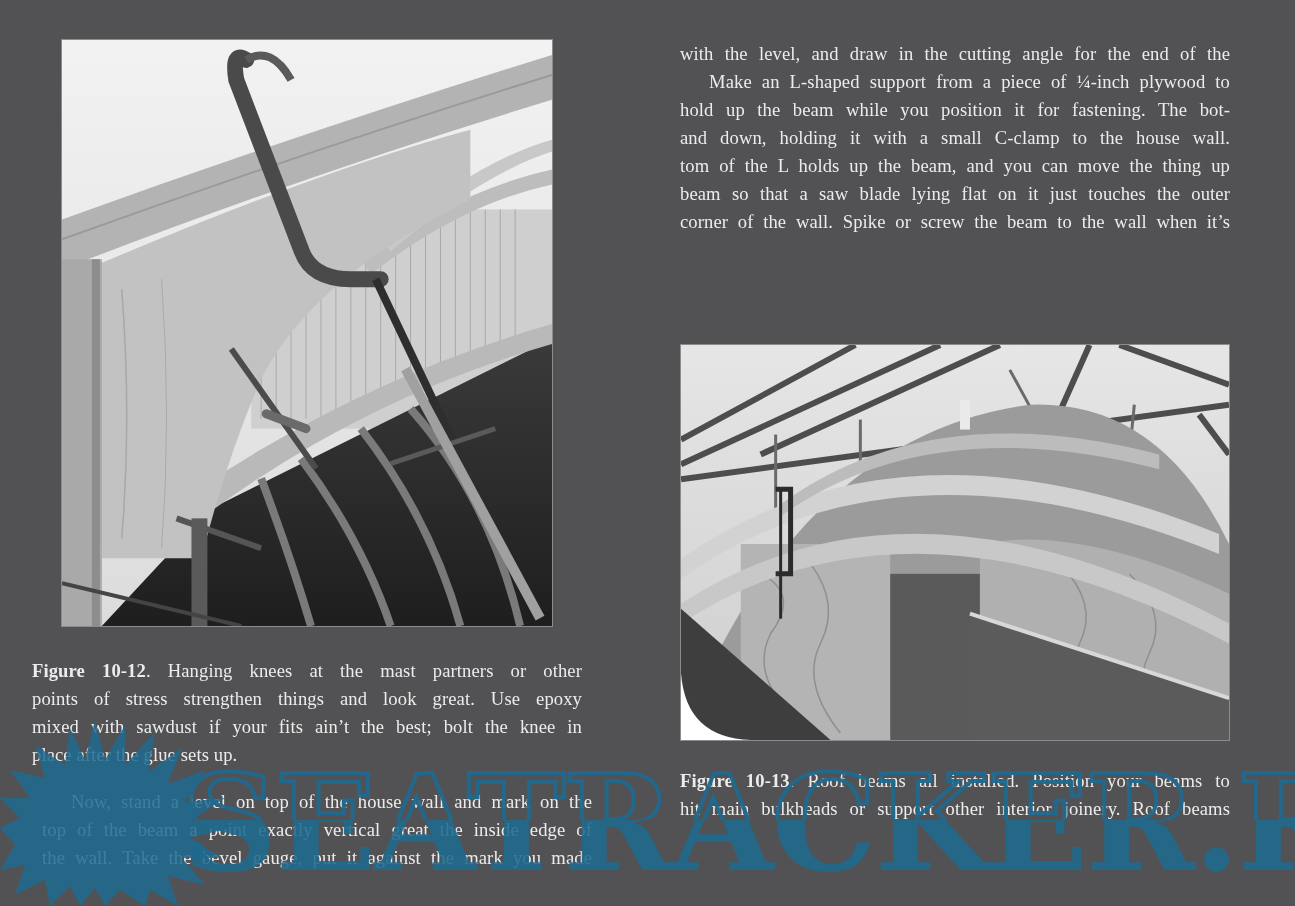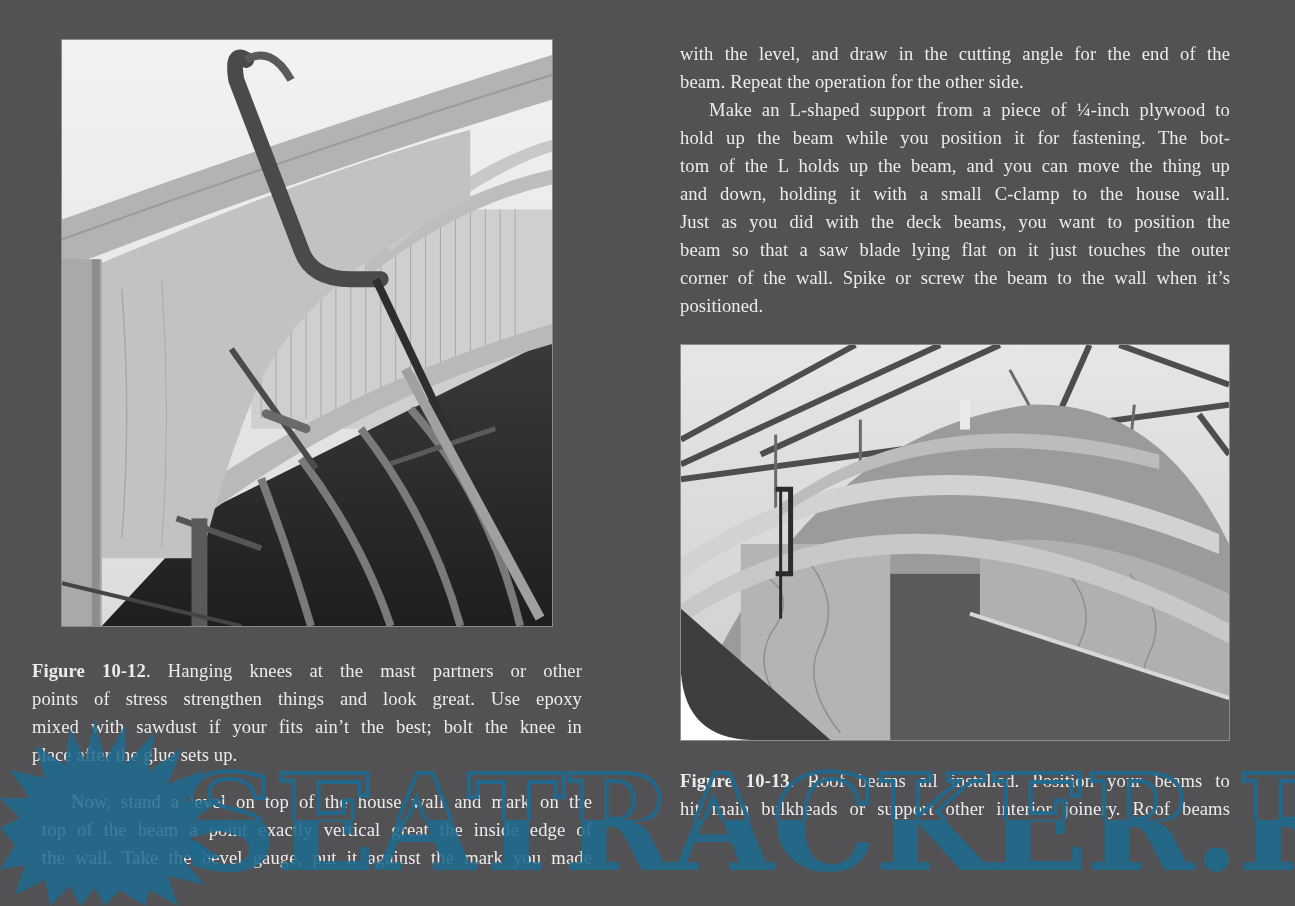--- a/index.html
+++ b/index.html
@@ -124,29 +124,26 @@
       <line x1="170" y1="310" x2="255" y2="430" stroke="#4b4b4b" stroke-width="6"></line>
       <path d="M205 375 L245 390" stroke="#6a6a6a" stroke-width="9" stroke-linecap="round"></path>
       <line x1="115" y1="480" x2="200" y2="510" stroke="#555" stroke-width="6"></line>
       <rect x="130" y="480" width="16" height="108" fill="#5a5a5a"></rect>
       <line x1="0" y1="545" x2="180" y2="588" stroke="#444" stroke-width="4"></line>
     </svg>
   </div>
 
   <div class="text-block" id="right-col-top">
     <span class="line">with the level, and draw in the cutting angle for the end of the</span>
-    <span class="line final">beam. Repeat the operation for the other side.</span>
     <span class="line ind">Make an L-shaped support from a piece of ¼-inch plywood to</span>
     <span class="line">hold up the beam while you position it for fastening. The bot-</span>
+    <span class="line">and down, holding it with a small C-clamp to the house wall.</span>
     <span class="line">tom of the L holds up the beam, and you can move the thing up</span>
-    <span class="line">and down, holding it with a small C-clamp to the house wall.</span>
-    <span class="line">Just as you did with the deck beams, you want to position the</span>
     <span class="line"><span>beam so that a saw blade lying flat on it just touches the </span><span class="italic">outer</span></span>
     <span class="line">corner of the wall. Spike or screw the beam to the wall when it’s</span>
-    <span class="line final">positioned.</span>
   </div>
 
   <div class="photo" id="fig13-photo" title="Curved plywood roof beams installed over bulkheads inside a plastic-covered boat shed">
     <svg viewBox="0 0 550 397" preserveAspectRatio="none">
       <defs>
         <linearGradient id="sky13" x1="0" y1="0" x2="0" y2="1">
           <stop offset="0" stop-color="#e6e6e6"></stop>
             <stop offset="1" stop-color="#cdcdcd"></stop>
         </linearGradient>
       </defs>

